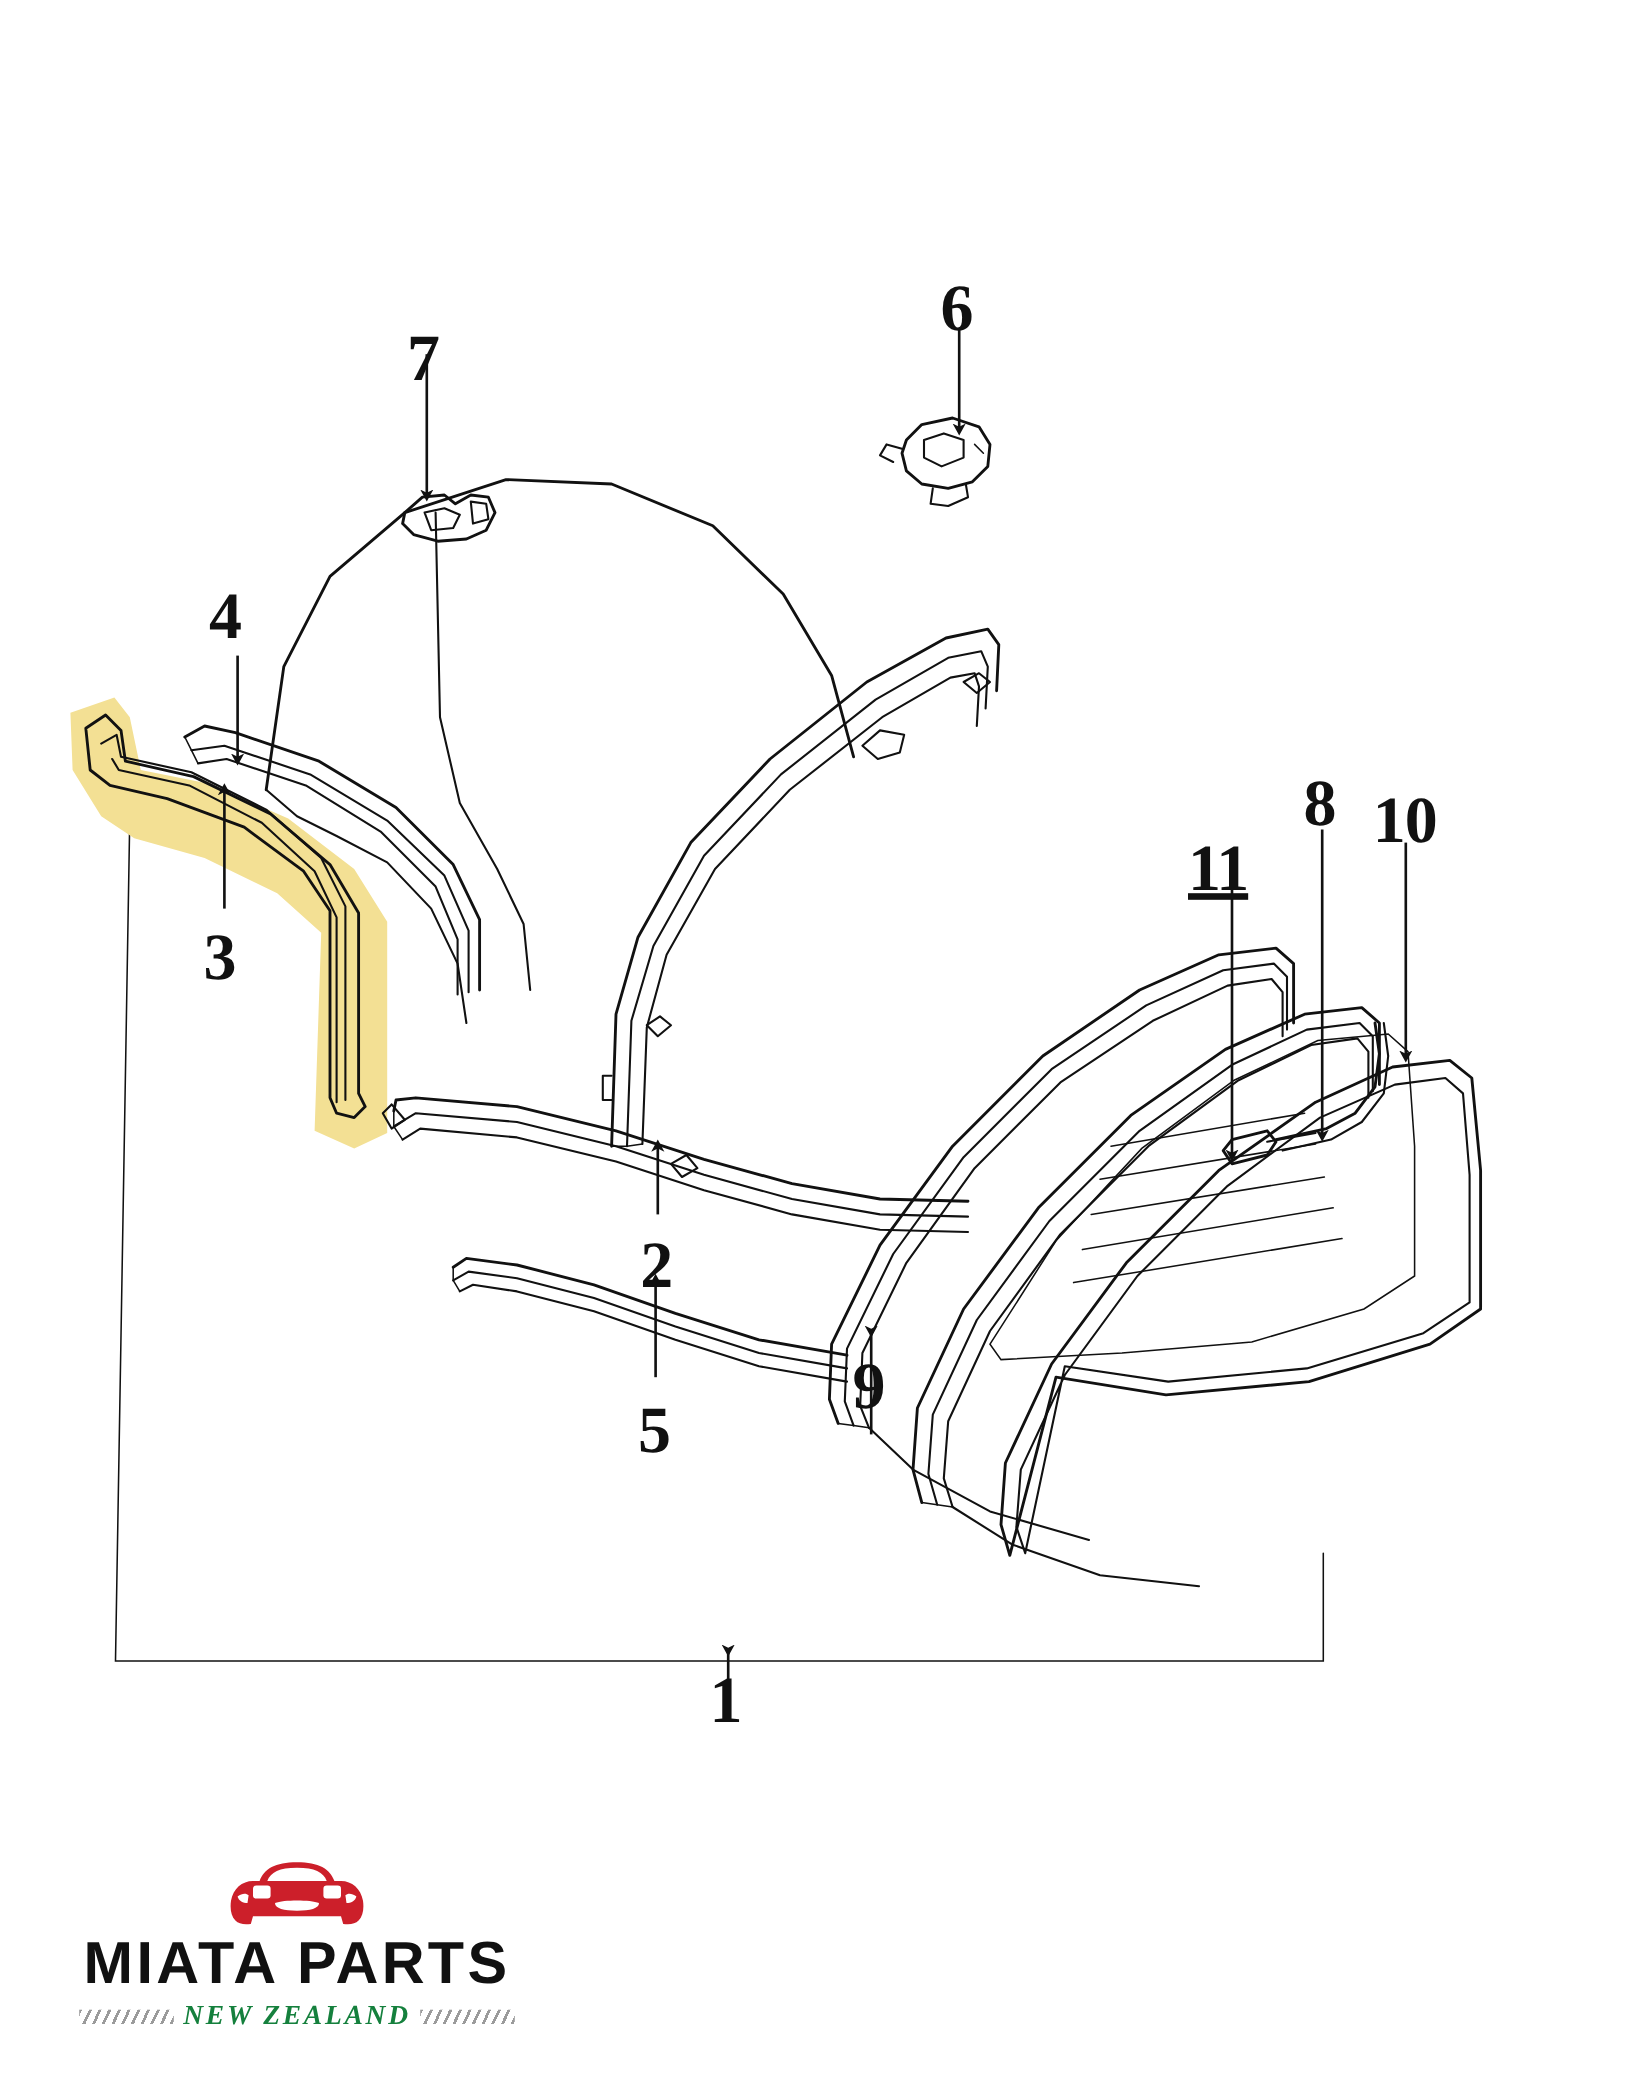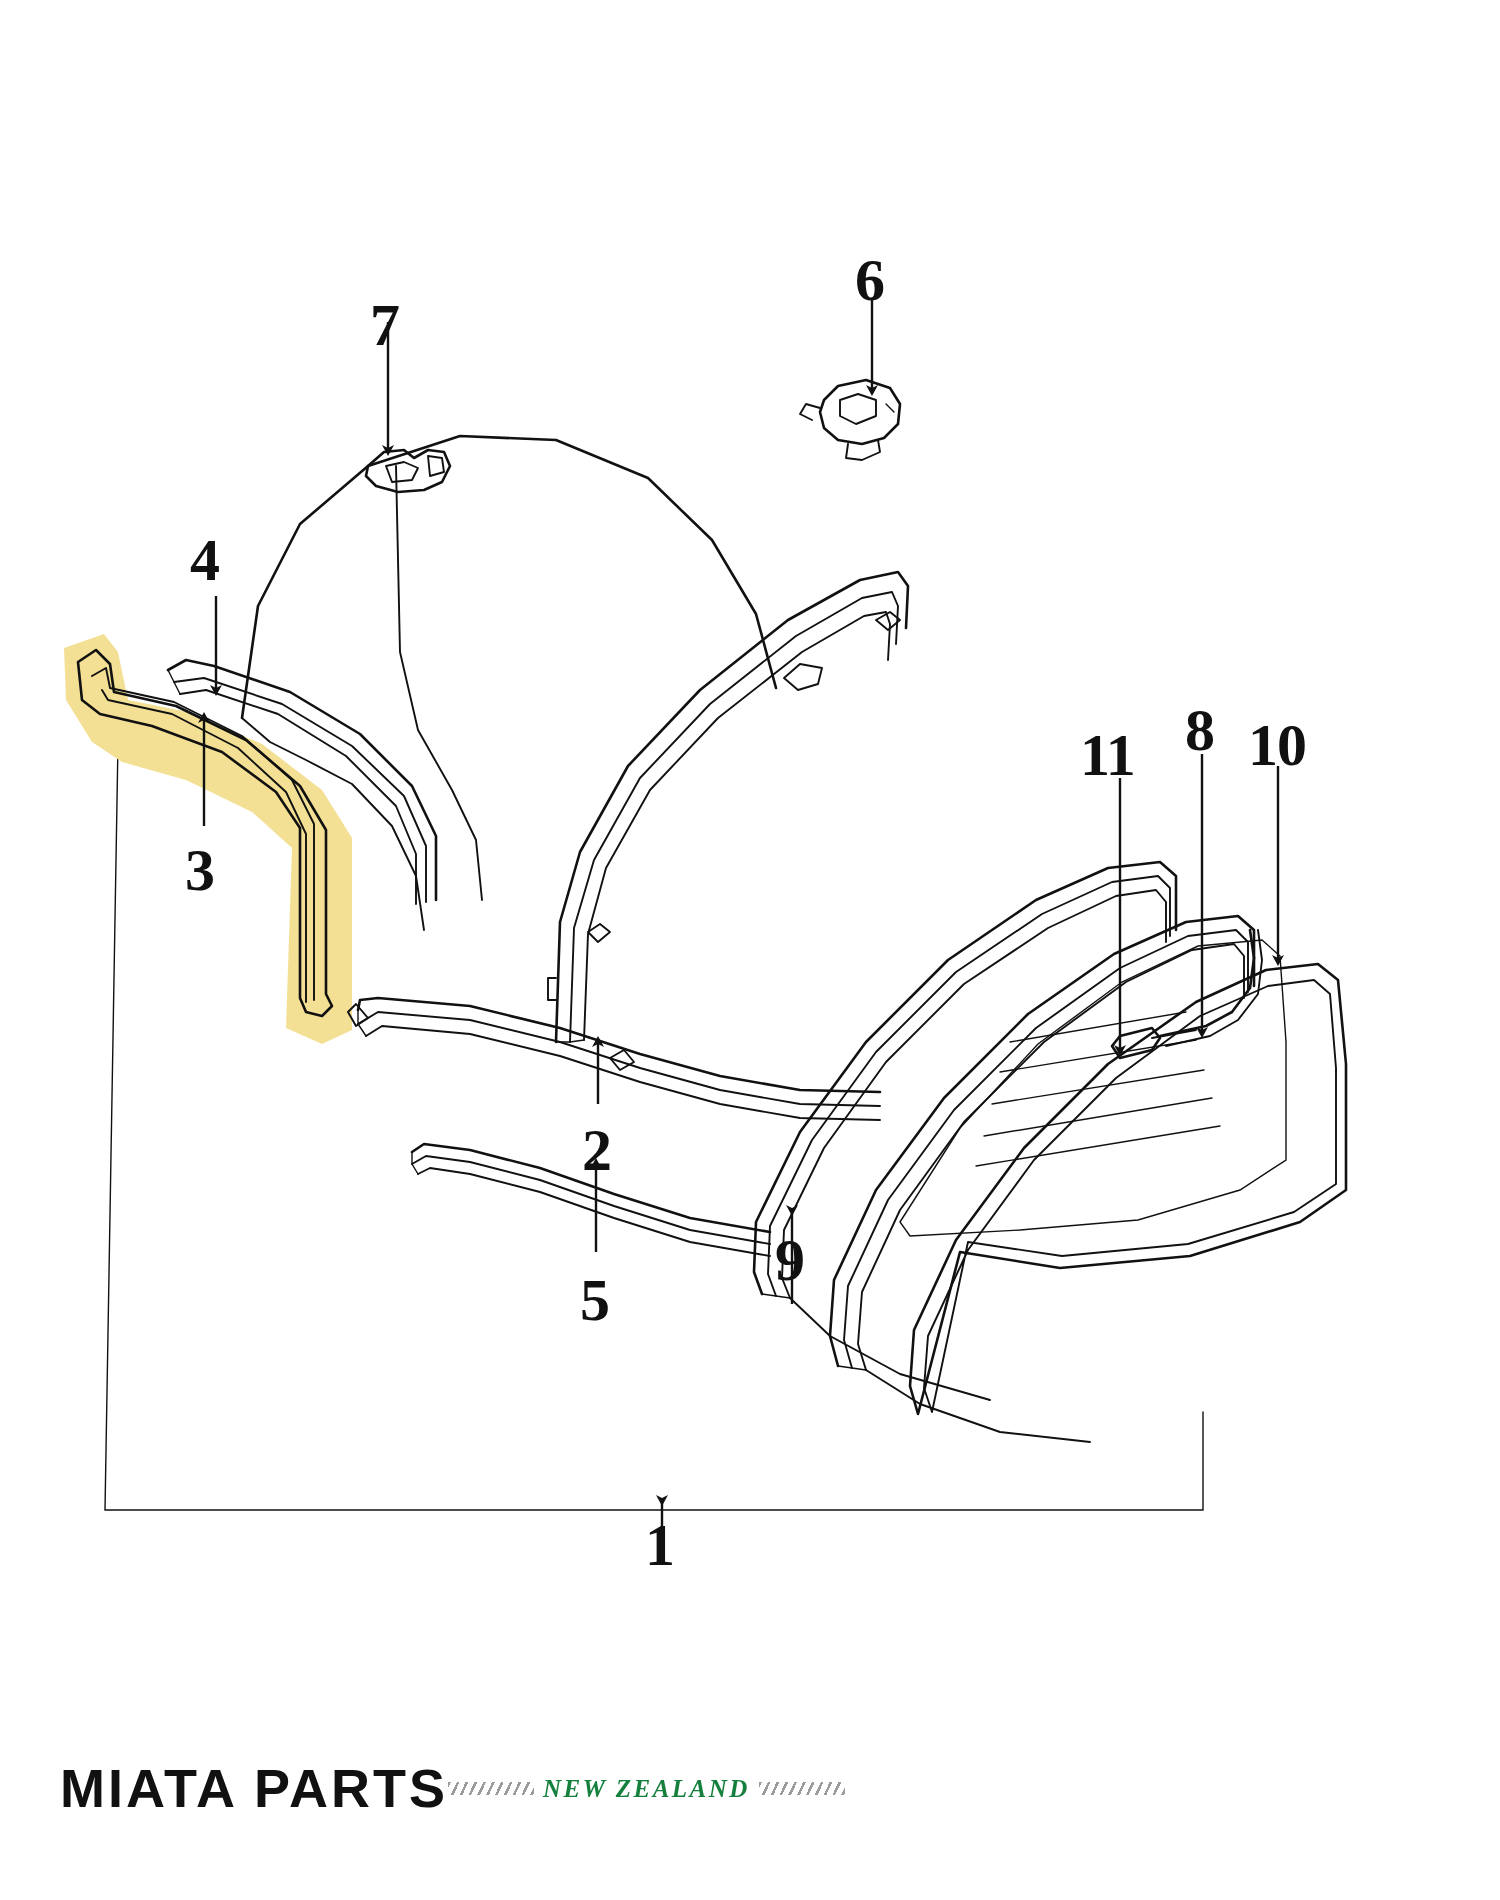--- a/index.html
+++ b/index.html
@@ -7,21 +7,21 @@
        font-family:"Liberation Sans",sans-serif;color:#000;}
   #diagram{position:absolute;left:0;top:0;width:1500px;height:1650px;}
   #diagram svg{display:block;width:1500px;height:1650px;}
 
   .callout{position:absolute;font-family:"Liberation Serif",serif;
            font-weight:bold;font-size:60px;line-height:1;color:#111;
            letter-spacing:-1px;user-select:none;}
 
   
   #logo{position:absolute;left:60px;top:1690px;width:420px;height:190px;
-        display:flex;flex-direction:row;align-items:center;}
+        display:flex;flex-direction:column;align-items:center;}
   #logo-car{width:128px;height:62px;}
   #logo-title{margin-top:6px;font-family:"Liberation Sans",sans-serif;
               font-weight:bold;font-size:54px;letter-spacing:3px;color:#111;
               line-height:1;white-space:nowrap;}
   #logo-sub{margin-top:7px;display:flex;align-items:center;gap:9px;
             white-space:nowrap;}
   #logo-sub .hatch{display:inline-block;height:13px;width:86px;
       background:repeating-linear-gradient(115deg,#9b9b9b 0 2.5px,transparent 2.5px 8px);}
   #logo-sub .zl{font-family:"Liberation Serif",serif;font-style:italic;
       font-weight:bold;font-size:25px;letter-spacing:2.5px;color:#15803d;}
@@ -237,21 +237,21 @@
 <div class="callout" style="left:645px;  top:1515px;">1</div>
 <div class="callout" style="left:582px;  top:1120px;">2</div>
 <div class="callout" style="left:185px;  top:840px;">3</div>
 <div class="callout" style="left:190px;  top:530px;">4</div>
 <div class="callout" style="left:580px;  top:1270px;">5</div>
 <div class="callout" style="left:855px;  top:250px;">6</div>
 <div class="callout" style="left:370px;  top:295px;">7</div>
 <div class="callout" style="left:1185px; top:700px;">8</div>
 <div class="callout" style="left:775px;  top:1230px;">9</div>
 <div class="callout" style="left:1248px; top:715px;">10</div>
-<div class="callout" style="left:1080px; top:725px;">11</div>
+<div class="callout" style="left:1080px; top:759px;text-decoration:underline;">11</div>
 
 <div id="logo">
   <svg id="logo-car" viewBox="0 0 128 62">
     <g fill="#cc1f2a">
       <path d="M30,20 C34,9 44,3 64,3 C84,3 94,9 98,20 L104,20
                C114,20 122,27 124,38 C125,45 124,52 120,56
                C117,59 112,60 106,59 L104,52 L24,52 L22,59
                C16,60 11,59 8,56 C4,52 3,45 4,38 C6,27 14,20 24,20 Z"></path>
     </g>
     <g fill="#ffffff">

